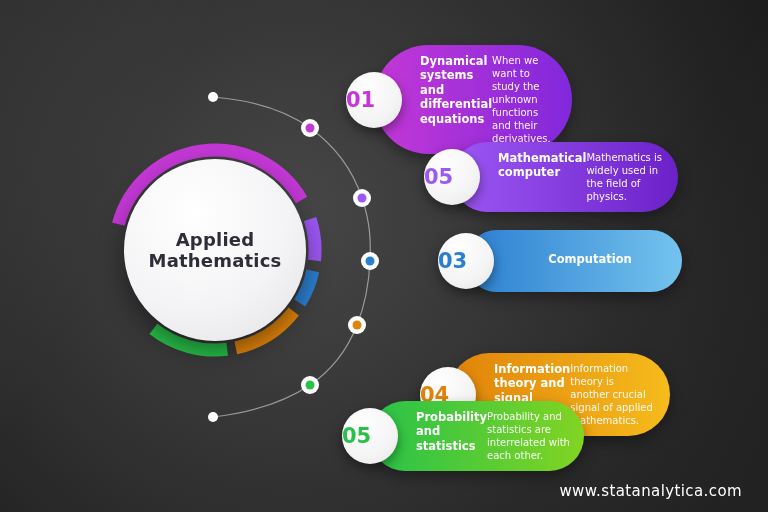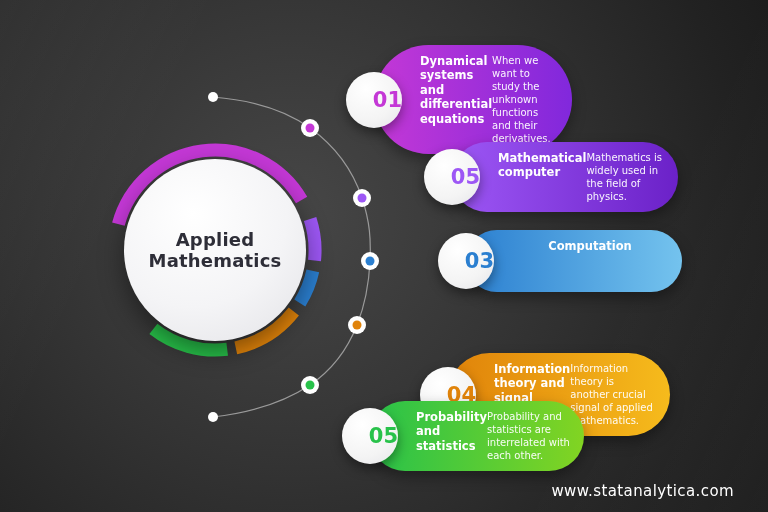--- a/index.html
+++ b/index.html
@@ -37,32 +37,32 @@
     padding:9px 14px 9px 46px;color:#fff;
     box-shadow:0 6px 14px rgba(0,0,0,0.35);
   }
   .pill-title{font-weight:bold;font-size:11.5px;line-height:1.25;margin-bottom:3px;}
   .pill-desc{font-size:10px;line-height:1.3;color:rgba(255,255,255,0.95);}
   .badge{
     position:absolute;left:-28px;top:50%;transform:translateY(-50%);
     width:56px;height:56px;border-radius:50%;
     background:radial-gradient(circle at 36% 30%, #ffffff 0%, #f4f4f4 60%, #e4e4e8 100%);
     box-shadow:0 5px 12px rgba(0,0,0,0.4);
-    display:flex;align-items:center;justify-content:flex-end;
+    display:flex;align-items:center;justify-content:flex-start;
     font-weight:bold;font-size:21px;color:var(--c1);
     z-index:4;
   }
   .pg1{left:374px;top:45px;}  .pg1 .pill{width:198px;min-height:74px;}
   .pg2{left:452px;top:142px;} .pg2 .pill{width:226px;min-height:58px;}
-  .pg3{left:466px;top:230px;} .pg3 .pill{width:216px;min-height:62px;}
+  .pg3{left:466px;top:230px;} .pg3 .pill{width:216px;min-height:62px;align-items:center;}
   .pg4{left:448px;top:308px;margin-top:45px;} .pg4 .pill{width:222px;min-height:72px;}
   .pg5{left:370px;top:401px;} .pg5 .pill{width:214px;min-height:64px;}
 
   .footer{
-    position:absolute;right:34px;bottom:12px;z-index:3;
+    position:absolute;right:26px;bottom:12px;z-index:3;
     color:#ffffff;font-size:15px;letter-spacing:0.4px;
   }
 </style>
 </head>
 <body>
 
 <div class="stage">
   <div class="bg-streak"></div>
 
   <svg class="layer" width="768" height="512" viewBox="0 0 768 512">

